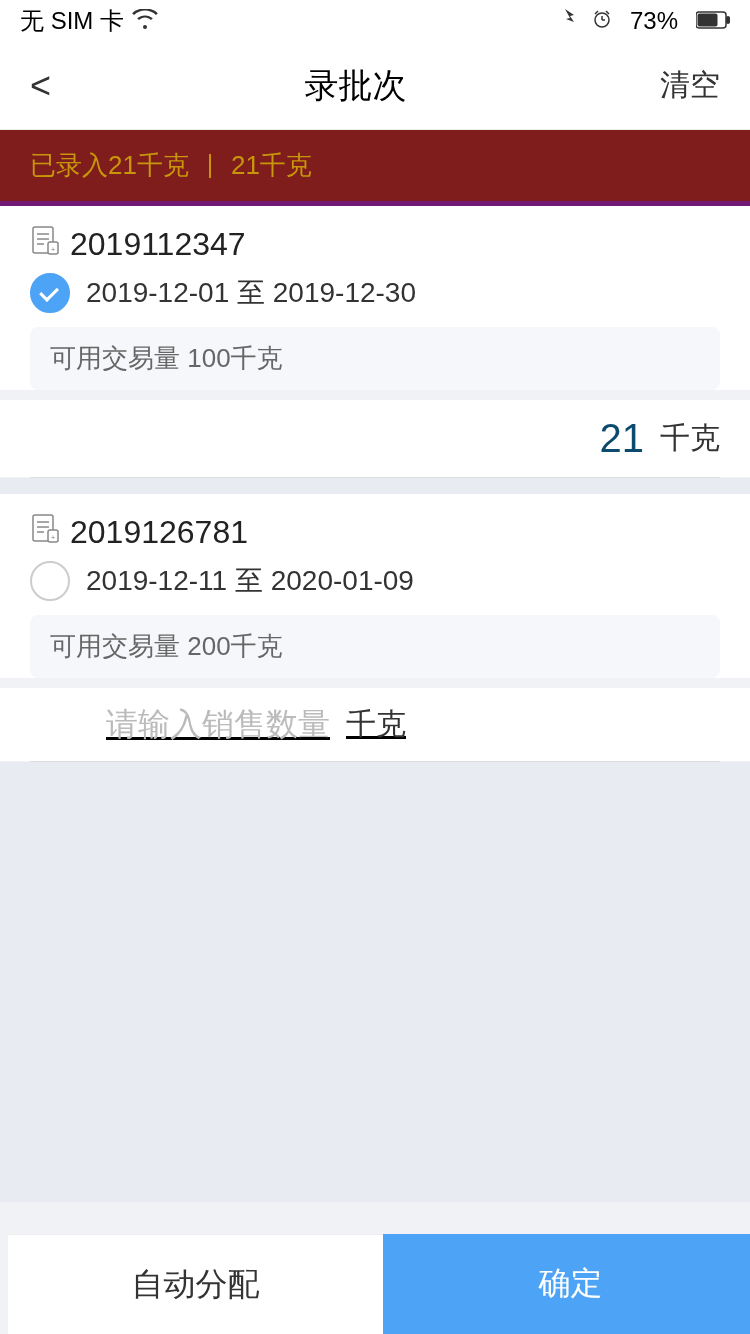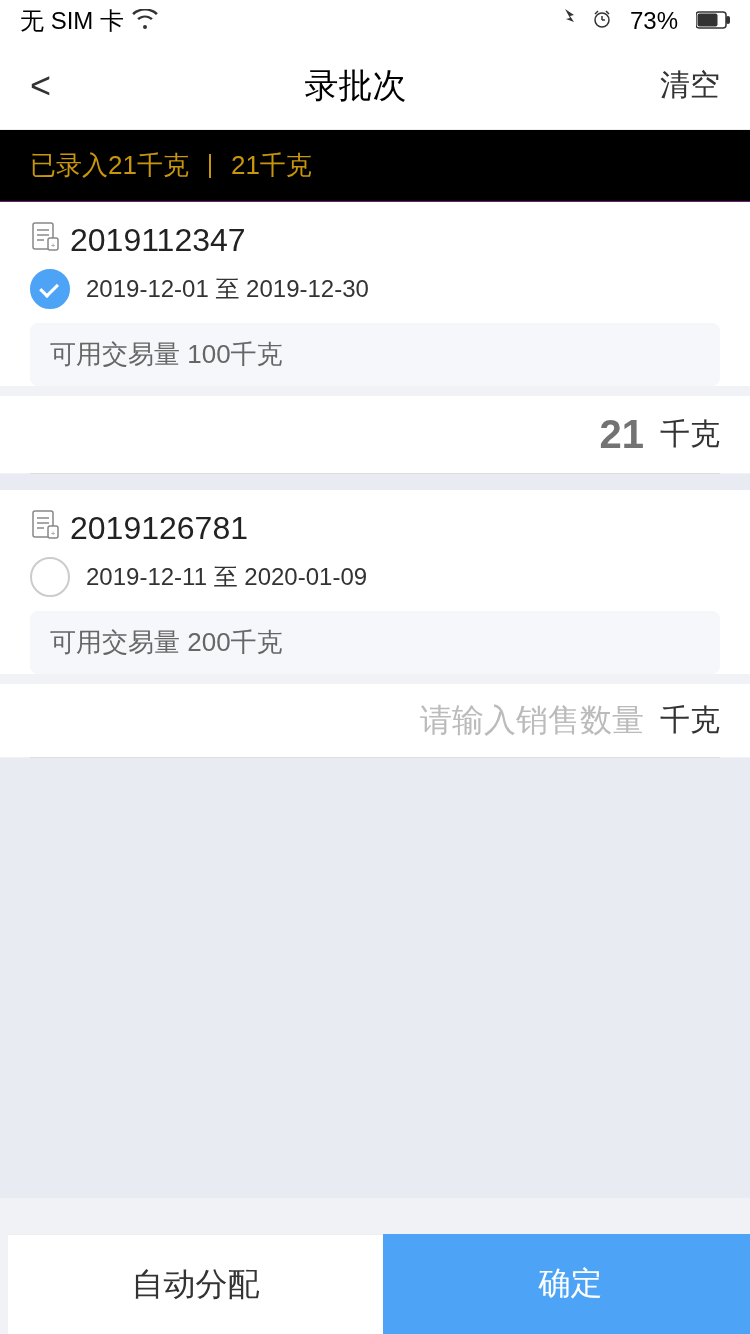--- a/index.html
+++ b/index.html
@@ -62,26 +62,26 @@
       color: #000;
     }
     .nav-action {
       font-size: 30px;
       color: #333;
       cursor: pointer;
     }
 
     
     .info-banner {
-      background: #000000;
+      background: #7f1d1d;
       padding: 18px 30px;
       display: flex;
       align-items: center;
       gap: 20px;
-      border-bottom: 1px solid #701a75;
+      border-bottom: 5px solid #701a75;
     }
     .info-label {
       font-size: 26px;
       color: #c8960a;
     }
     .info-divider {
       width: 2px;
       height: 24px;
       background: #c8960a;
     }
@@ -134,21 +134,21 @@
     .radio-circle.checked::after {
       content: '';
       width: 14px;
       height: 8px;
       border-left: 3px solid #fff;
       border-bottom: 3px solid #fff;
       transform: rotate(-45deg) translateY(-2px);
       display: block;
     }
     .batch-date {
-      font-size: 24px;
+      font-size: 28px;
       color: #333;
     }
     .batch-available {
       margin: 0 30px 10px 30px;
       background: #f5f7fa;
       border-radius: 8px;
       padding: 14px 20px;
       font-size: 26px;
       color: #666;
     }
@@ -157,47 +157,48 @@
     .amount-row {
       display: flex;
       justify-content: flex-end;
       align-items: center;
       padding: 16px 30px;
       background: #fff;
       gap: 16px;
     }
     .amount-value {
       font-size: 40px;
-      font-weight: 700;
-      color: #737373;
+      font-weight: 400;
+      color: #0c4a6e;
     }
     .amount-unit {
       font-size: 30px;
       color: #333;
     }
     .amount-divider {
       border: none;
       border-top: 1px solid #ddd;
       margin: 0 30px;
     }
 
     
     .section-gap {
       height: 16px;
       background: #e8ecf2;
     }
 
     
     .input-row {
       display: flex;
-      justify-content: flex-end;
+      justify-content: flex-start;
       align-items: center;
       padding: 16px 30px;
       background: #fff;
       gap: 16px;
+      text-decoration: underline;
     }
     .qty-input {
       border: none;
       outline: none;
       font-size: 32px;
       color: #bbb;
       text-align: right;
       width: 300px;
       background: transparent;
     }

